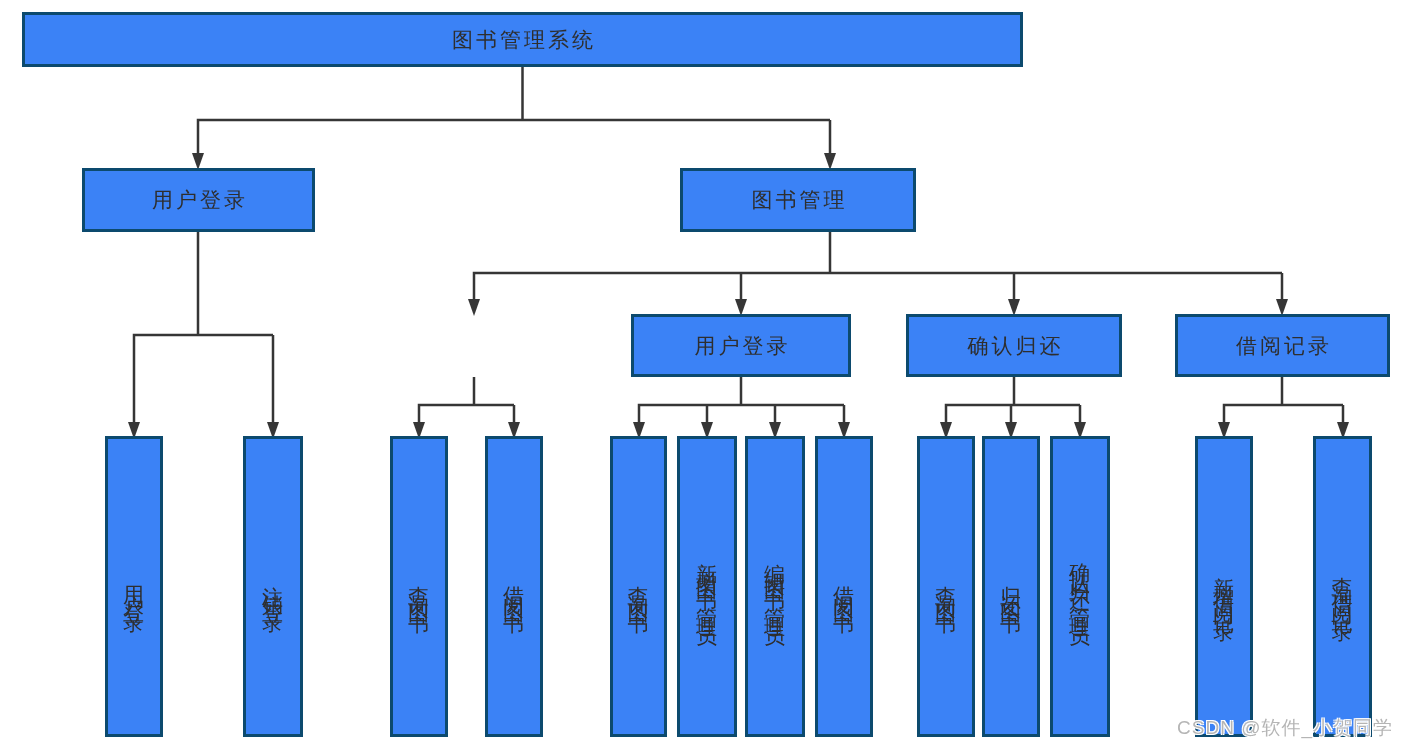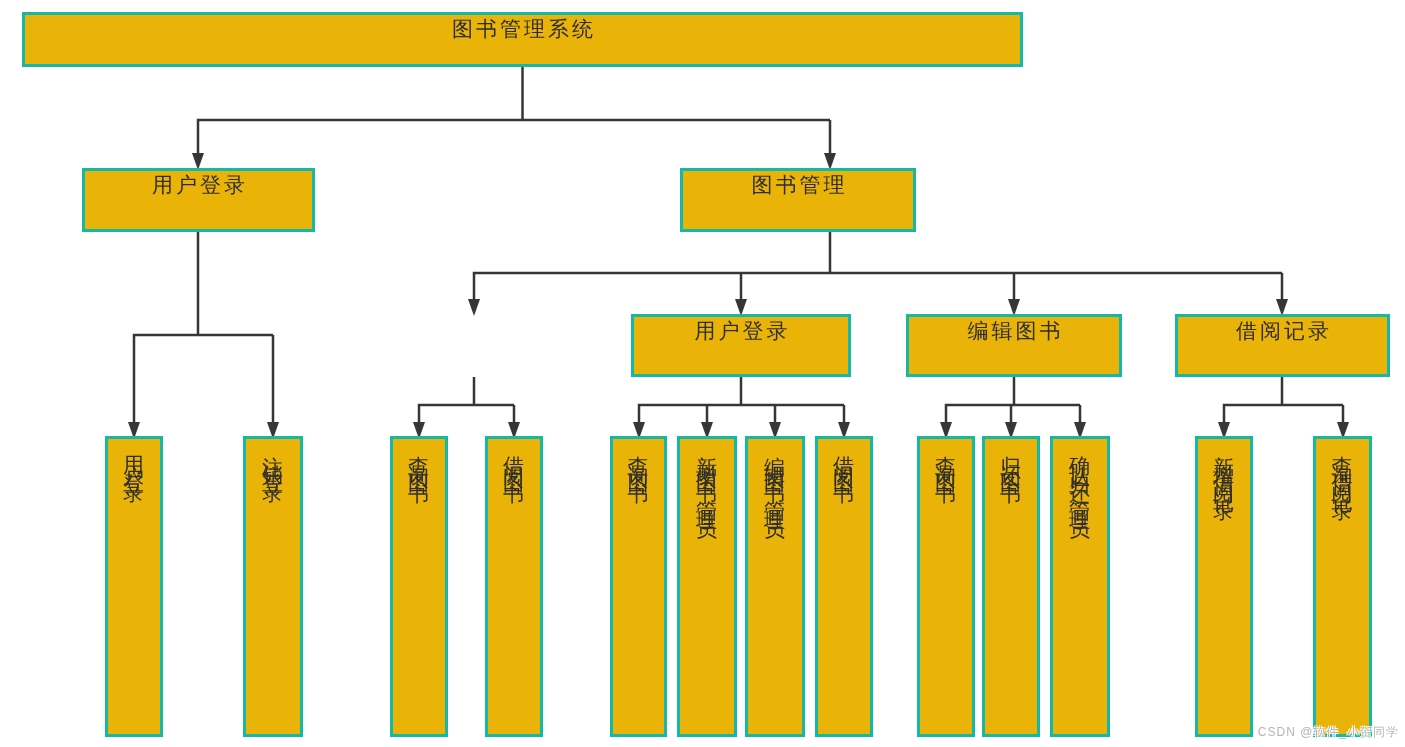--- a/index.html
+++ b/index.html
@@ -17,47 +17,48 @@
   }
   .wires {
     position: absolute;
     left: 0;
     top: 0;
     z-index: 1;
   }
   .node {
     position: absolute;
     box-sizing: border-box;
-    background: #eab308;
-    border: 3px solid #14b8a6;
+    background: #3b82f6;
+    border: 3px solid #0c4a6e;
     display: flex;
+    align-items: center;
     justify-content: center;
     color: #2e2e2e;
     z-index: 2;
   }
   .node.h .label {
     font-size: 21px;
     letter-spacing: 3px;
     white-space: nowrap;
     text-indent: 3px; 
   }
   .node.v .label {
     writing-mode: vertical-rl;
     text-orientation: mixed;
     font-size: 21px;
     line-height: 1;
     letter-spacing: 9px;
     white-space: nowrap;
   }
   .watermark {
     position: absolute;
-    right: 6px;
+    right: 12px;
     bottom: 6px;
     z-index: 3;
-    font-size: 12px;
+    font-size: 19px;
     color: #b5b5b5;
     letter-spacing: 1px;
     text-shadow: -1px -1px 0 #ffffff, 1px -1px 0 #ffffff, -1px 1px 0 #ffffff, 1px 1px 0 #ffffff;
     white-space: nowrap;
   }
 </style>
 </head>
 <body>
 
 <div class="stage">
@@ -110,21 +111,21 @@
     <span class="label">用户登录</span>
   </div>
   <div class="node h" style="left:680px;top:168px;width:236px;height:64px">
     <span class="label">图书管理</span>
   </div>
 
   <div class="node h" style="left:631px;top:314px;width:220px;height:63px">
     <span class="label">用户登录</span>
   </div>
   <div class="node h" style="left:906px;top:314px;width:216px;height:63px">
-    <span class="label">编辑图书</span>
+    <span class="label">确认归还</span>
   </div>
   <div class="node h" style="left:1175px;top:314px;width:215px;height:63px">
     <span class="label">借阅记录</span>
   </div>
 
   <div class="node v" style="left:105px;top:436px;width:58px;height:301px">
     <span class="label">用户登录</span>
   </div>
   <div class="node v" style="left:243px;top:436px;width:60px;height:301px">
     <span class="label">注销登录</span>

